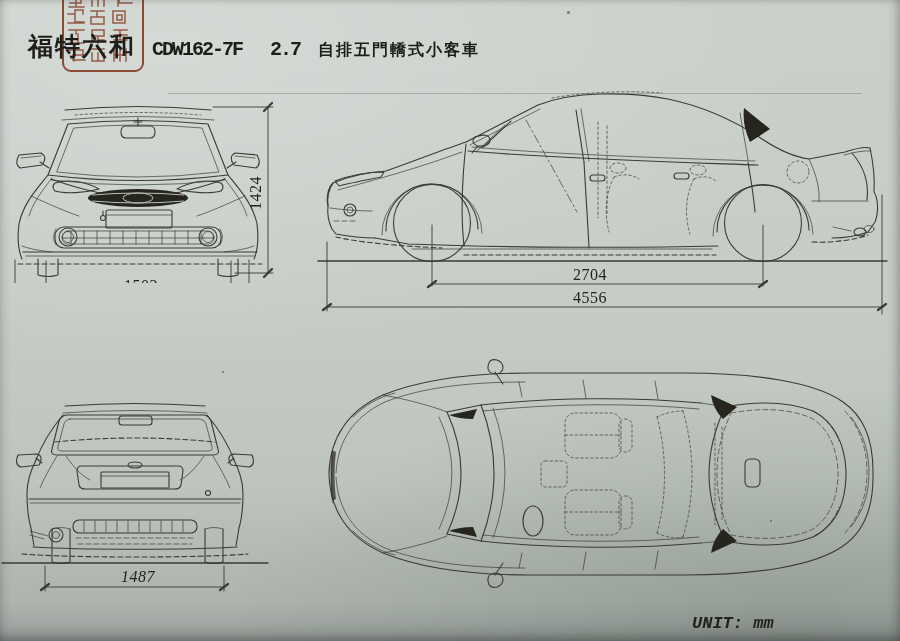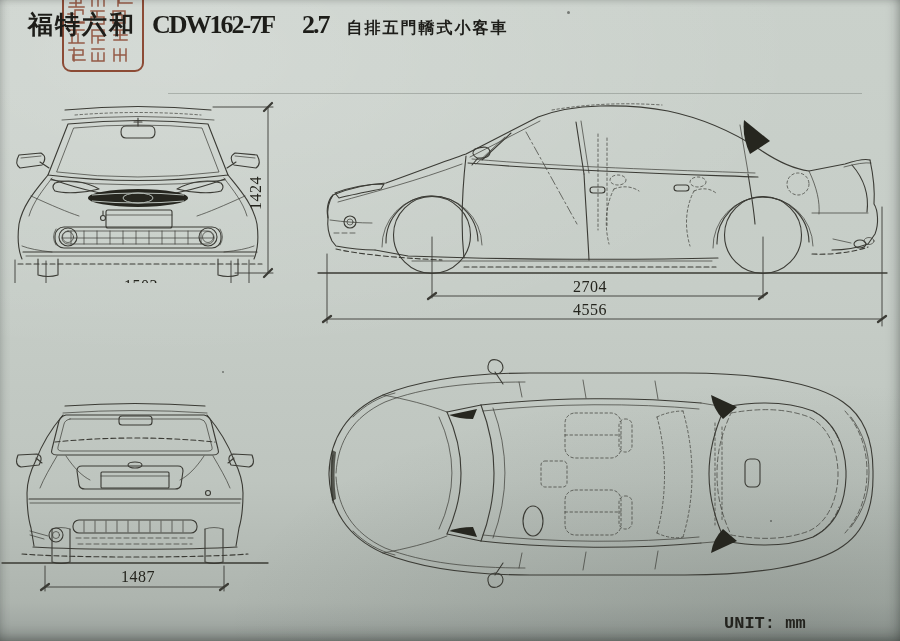--- a/index.html
+++ b/index.html
@@ -8,33 +8,33 @@
     background:
       radial-gradient(120% 80% at 18% 8%, rgba(255,255,255,0.20), rgba(255,255,255,0) 60%),
       radial-gradient(90% 55% at 88% 98%, rgba(35,45,40,0.18), rgba(35,45,40,0) 70%),
       linear-gradient(180deg,#cad1cb 0%,#c6cdc7 45%,#bec5bf 75%,#adb4ae 94%,#99a09b 100%);
     box-shadow: inset -8px 0 14px -8px rgba(20,25,22,.35),
                 inset 6px 0 12px -8px rgba(20,25,22,.25),
                 inset 0 -10px 16px -8px rgba(10,15,12,.4),
                 inset 0 6px 10px -8px rgba(20,25,22,.2);
     font-family:"Liberation Serif",serif;
   }
-  .titlebar{position:absolute;left:28px;top:8px;display:flex;align-items:baseline;z-index:3;color:#1d1d19;white-space:nowrap;}
+  .titlebar{position:absolute;left:28px;top:30px;display:flex;align-items:baseline;z-index:3;color:#1d1d19;white-space:nowrap;}
   .t-cjk{font-family:"Liberation Serif",serif;font-size:25px;letter-spacing:2px;font-weight:600;}
-  .t-mono{font-family:Liberation Serif, serif;font-size:26px;letter-spacing:-2px;font-weight:700;}
+  .t-mono{font-family:Liberation Mono, monospace;font-size:20px;letter-spacing:-2px;font-weight:700;}
   .gap1{width:16px}.gap2{width:28px}.gap3{width:18px}
   .t-cjk2{font-family:"Liberation Serif",serif;font-size:16px;letter-spacing:2px;font-weight:600;}
   .stamp{position:absolute;left:62px;top:-14px;width:78px;height:82px;z-index:2;
     border:2.5px solid #a2492f;border-radius:9px;opacity:.92;mix-blend-mode:multiply;}
   .stamp svg{position:absolute;left:2px;top:2px;}
   .view{position:absolute;}
   .crease{position:absolute;left:168px;top:93px;width:694px;height:1px;background:rgba(80,86,80,.30);z-index:1;}
   .speck{position:absolute;background:rgba(45,48,44,.55);border-radius:50%;}
-  .unitlbl{position:absolute;left:724px;top:614px;font-family:"Liberation Mono","DejaVu Sans Mono",monospace;
-    font-size:17px;letter-spacing:0;color:#23231e;font-weight:700;z-index:3;}
+  .unitlbl{position:absolute;left:692px;top:614px;font-family:"Liberation Mono","DejaVu Sans Mono",monospace;
+    font-size:17px;letter-spacing:0;color:#23231e;font-weight:700;z-index:3;font-style:italic;}
   
   .ln{fill:none;stroke:#3b3b35;stroke-width:1.1;stroke-linecap:round;stroke-linejoin:round;}
   .tn{stroke-width:0.7;}
   .dsh{stroke-dasharray:5 3;}
   .dshf{stroke-dasharray:2.5 2.5;}
   .dk{fill:#26261f;stroke:none;}
   .lt{stroke:#b9c0ba;fill:none;stroke-width:1;}
   .dim{stroke-width:0.9;}
   .hook{stroke-width:2.2;}
   .dimtxt{font-family:"Liberation Serif",serif;font-size:16px;fill:#24241d;letter-spacing:0.5px;}
@@ -146,21 +146,21 @@
           <path d="M10,219 H244"></path>
           <path d="M263,9 V175"></path>
         <path class="hook" d="M37,200 L45,194 M222,200 L230,194 M6,222 L14,216 M240,222 L248,216 M259,13 L267,5 M259,179 L267,171"></path>
       </g>
       <text class="dimtxt" x="136" y="193" text-anchor="middle">1503</text>
       <text class="dimtxt" x="130" y="215" text-anchor="middle">1751</text>
       <text class="dimtxt" transform="translate(256,95) rotate(-90)" text-anchor="middle">1424</text>
     </svg>
   </div>
 
-  <div class="view" style="left:312px;top:92px;width:588px;height:248px;">
+  <div class="view" style="left:312px;top:80px;width:588px;height:248px;">
     <svg width="588" height="248" viewBox="0 0 588 248">
       <g class="ln">
 
         <path d="M16,126 C14,117 16,108 21,103 C40,95 58,92 74,91 C105,80 133,69 154,62 L226,25 Q252,15 288,14 Q326,13 356,19 C394,27 424,42 447,57 C466,70 482,77 497,79 L533,72 Q551,66 558,68"></path>
 
         <path d="M21,103 C17,109 15,117 16,126 C15,135 17,143 20,149 L24,154 C40,157 52,158 63,158"></path>
         <path d="M23,101 C39,95 57,92 72,92 L69,97 C54,100 38,103 27,106 Z"></path>
         <path class="tn" d="M26,110 C62,100 104,89 150,72"></path>
         <path class="tn" d="M18,128 C32,130 48,131 60,131"></path>
         <circle cx="38" cy="130" r="6"></circle>
@@ -223,21 +223,21 @@
         <path d="M120,145 V206 M451,145 V206 M15,162 V231 M570,115 V234"></path>
         <path d="M120,204 H451"></path>
           <path d="M15,227 H570"></path>
         <path class="hook" d="M116,207 L124,201 M447,207 L455,201 M11,230 L19,224 M566,230 L574,224"></path>
       </g>
       <text class="dimtxt" x="278" y="200" text-anchor="middle">2704</text>
       <text class="dimtxt" x="278" y="223" text-anchor="middle">4556</text>
     </svg>
   </div>
 
-  <div class="view" style="left:0px;top:398px;width:275px;height:200px;">
+  <div class="view" style="left:0px;top:398px;width:275px;height:200px;font-style:italic;">
     <svg width="275" height="200" viewBox="0 0 275 200">
       <g class="ln">
         <path d="M65,8 Q135,3 205,8"></path>
         <path class="tn" d="M63,15 Q135,10 207,15"></path>
 
         <path d="M66,17 H204 Q209,18 211,23 L218,51 Q220,57 213,57 H57 Q50,57 52,51 L59,23 Q61,18 66,17 Z"></path>
         <path class="tn" d="M70,21 H200 Q205,22 206,26 L212,49 Q213,53 208,53 H62 Q57,53 58,49 L64,26 Q65,22 70,21 Z"></path>
         <rect x="119" y="18" width="33" height="9" rx="3"></rect>
 
         <path d="M63,17 C52,30 42,46 36,62 M207,17 C218,30 228,46 234,62"></path>

